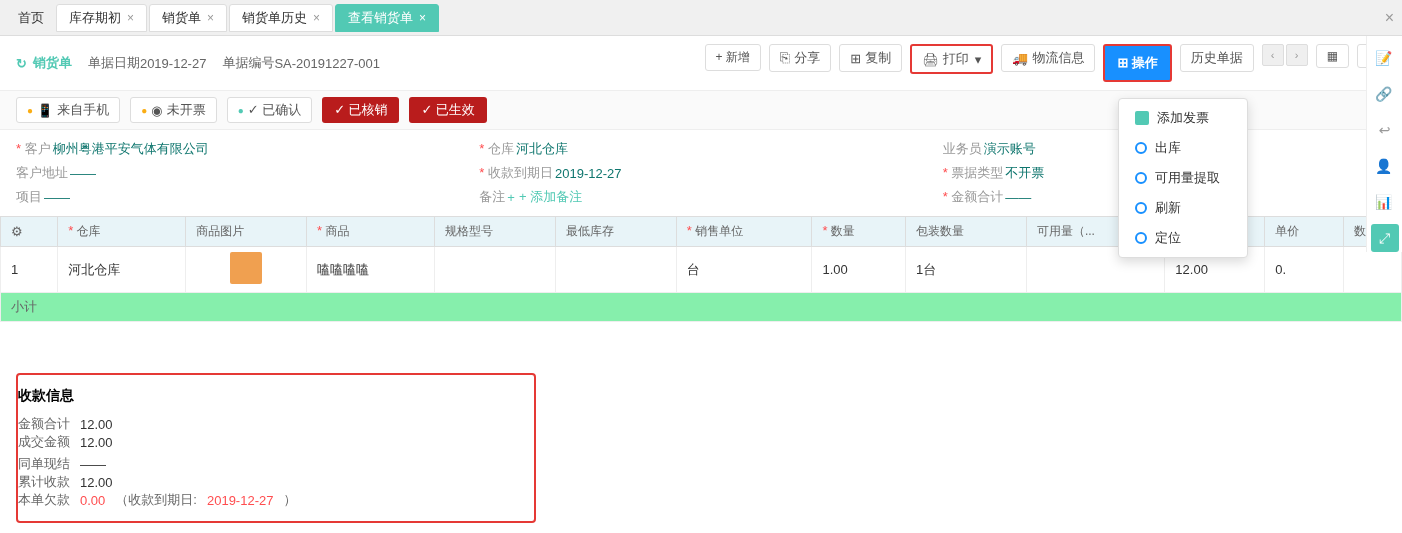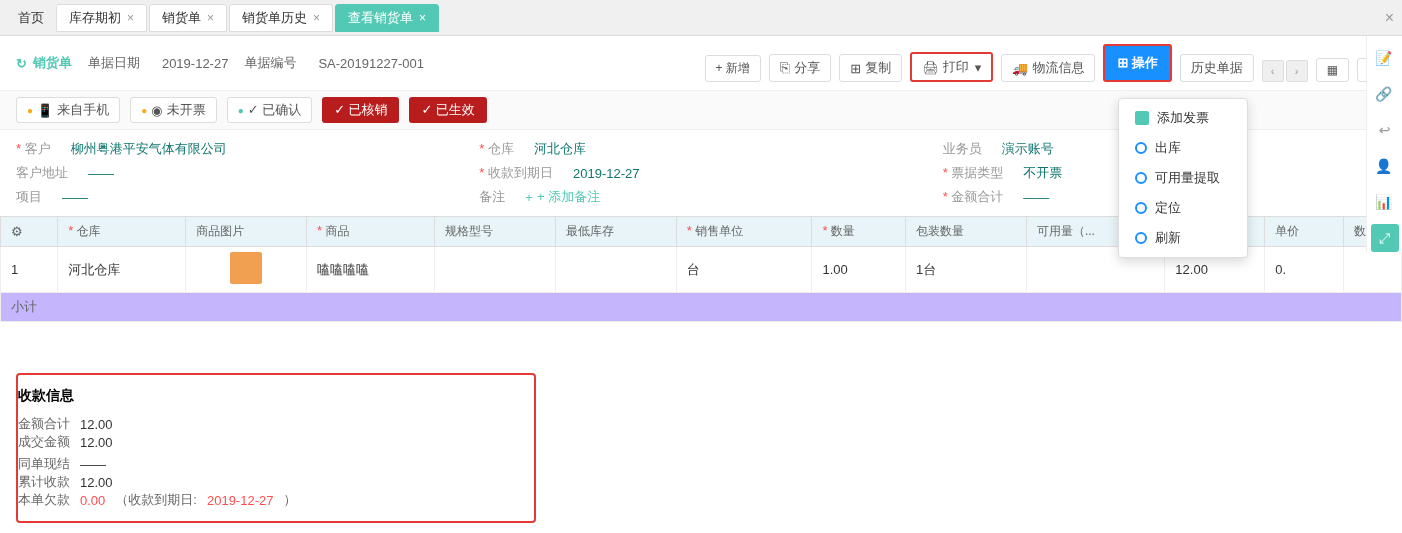--- a/index.html
+++ b/index.html
@@ -24,22 +24,22 @@
     
     .main-content { background: #fff; height: calc(533px - 36px); display: flex; flex-direction: column; }
 
     
     .doc-header {
       display: flex; align-items: center; padding: 8px 16px;
       border-bottom: 1px solid #eee; gap: 16px; background: #fff;
     }
     .doc-title { display: flex; align-items: center; gap: 6px; color: #52c9b4; font-size: 13px; font-weight: bold; }
     .doc-meta { display: flex; align-items: center; gap: 16px; color: #666; font-size: 13px; }
-    .doc-meta-item { display: flex; align-items: center; gap: 22px; }
-    .doc-actions { margin-left: auto; display: flex; align-items: flex-end; gap: 8px; }
+    .doc-meta-item { display: flex; align-items: center; gap: 0; }
+    .doc-actions { margin-left: auto; display: flex; align-items: flex-start; gap: 8px; }
     .action-btn {
       display: flex; align-items: center; gap: 4px; padding: 4px 10px;
       border: 1px solid #ddd; border-radius: 3px; background: #fff; cursor: pointer; color: #555; font-size: 12px;
     }
     .action-btn-green { background: #b91c1c; color: #fff; border: none; border-radius: 3px; padding: 4px 12px; cursor: pointer; font-size: 12px; }
     .action-btn-blue { background: #1890ff; color: #fff; border: none; border-radius: 3px; padding: 8px 12px; cursor: pointer; font-size: 12px; font-weight: bold; }
 
     
     .doc-toolbar {
       display: flex; align-items: center; padding: 6px 16px;
@@ -47,34 +47,34 @@
     }
     .toolbar-btn {
       display: flex; align-items: center; gap: 4px; padding: 3px 10px;
       border: 1px solid #ddd; border-radius: 3px; background: #fff; cursor: pointer; color: #555; font-size: 12px;
     }
     .toolbar-btn.yellow-dot::before { content: '●'; color: #faad14; font-size: 10px; }
     .toolbar-btn.green-dot::before { content: '●'; color: #52c9b4; font-size: 10px; }
 
     
     .form-area { padding: 10px 16px; display: grid; grid-template-columns: 1fr 1fr 1fr; gap: 6px 20px; }
-    .form-row { display: flex; align-items: center; gap: 20px; }
+    .form-row { display: flex; align-items: center; gap: 2px; }
     .form-label { color: #999; white-space: nowrap; font-size: 13px; }
     .form-label.required::before { content: '* '; color: #ff4d4f; }
     .form-value { color: #0f766e; font-size: 13px; }
     .form-add { color: #52c9b4; cursor: pointer; font-size: 13px; display: flex; align-items: center; gap: 2px; }
 
     
     .table-area { flex: 1; overflow: auto; }
     table { width: 100%; border-collapse: collapse; }
     thead tr { background: #e8f4f8; }
     th { padding: 6px 10px; text-align: left; font-size: 12px; color: #666; border: 1px solid #ddd; font-weight: normal; white-space: nowrap; }
     td { padding: 5px 10px; border: 1px solid #eee; font-size: 13px; color: #333; }
     tr.data-row td { background: #fff; }
-    tr.subtotal-row td { background: #c4b5fd; color: #666; }
+    tr.subtotal-row td { background: #86efac; color: #666; }
     .star-required { color: #ff4d4f; }
 
     
     .bottom-info {
       border: 2px solid #e53935; border-radius: 4px; margin: 10px 16px;
       padding: 12px 0; background: #fff; max-width: 520px;
     }
     .bottom-title { font-weight: bold; font-size: 14px; margin-bottom: 10px; }
     .bottom-grid { display: grid; grid-template-columns: 1fr; gap: 4px 20px; }
     .bottom-row { display: flex; align-items: center; gap: 10px; }
@@ -345,25 +345,25 @@
   <div class="dropdown-item">
     <span style="width:12px;height:12px;border-radius:50%;border:2px solid #1890ff;display:inline-block;"></span>
     <span>出库</span>
   </div>
   <div class="dropdown-item">
     <span style="width:12px;height:12px;border-radius:50%;border:2px solid #1890ff;display:inline-block;"></span>
     <span>可用量提取</span>
   </div>
   <div class="dropdown-item">
     <span style="width:12px;height:12px;border-radius:50%;border:2px solid #1890ff;display:inline-block;"></span>
+    <span>刷新</span>
+  </div>
+  <div class="dropdown-item">
+    <span style="width:12px;height:12px;border-radius:50%;border:2px solid #1890ff;display:inline-block;"></span>
     <span>定位</span>
-  </div>
-  <div class="dropdown-item">
-    <span style="width:12px;height:12px;border-radius:50%;border:2px solid #1890ff;display:inline-block;"></span>
-    <span>刷新</span>
   </div>
 </div>
 
 <div class="right-sidebar">
   <div class="sidebar-icon">📝</div>
   <div class="sidebar-icon">🔗</div>
   <div class="sidebar-icon">↩</div>
   <div class="sidebar-icon">👤</div>
   <div class="sidebar-icon">📊</div>
   <div class="sidebar-icon active">⤢</div>

